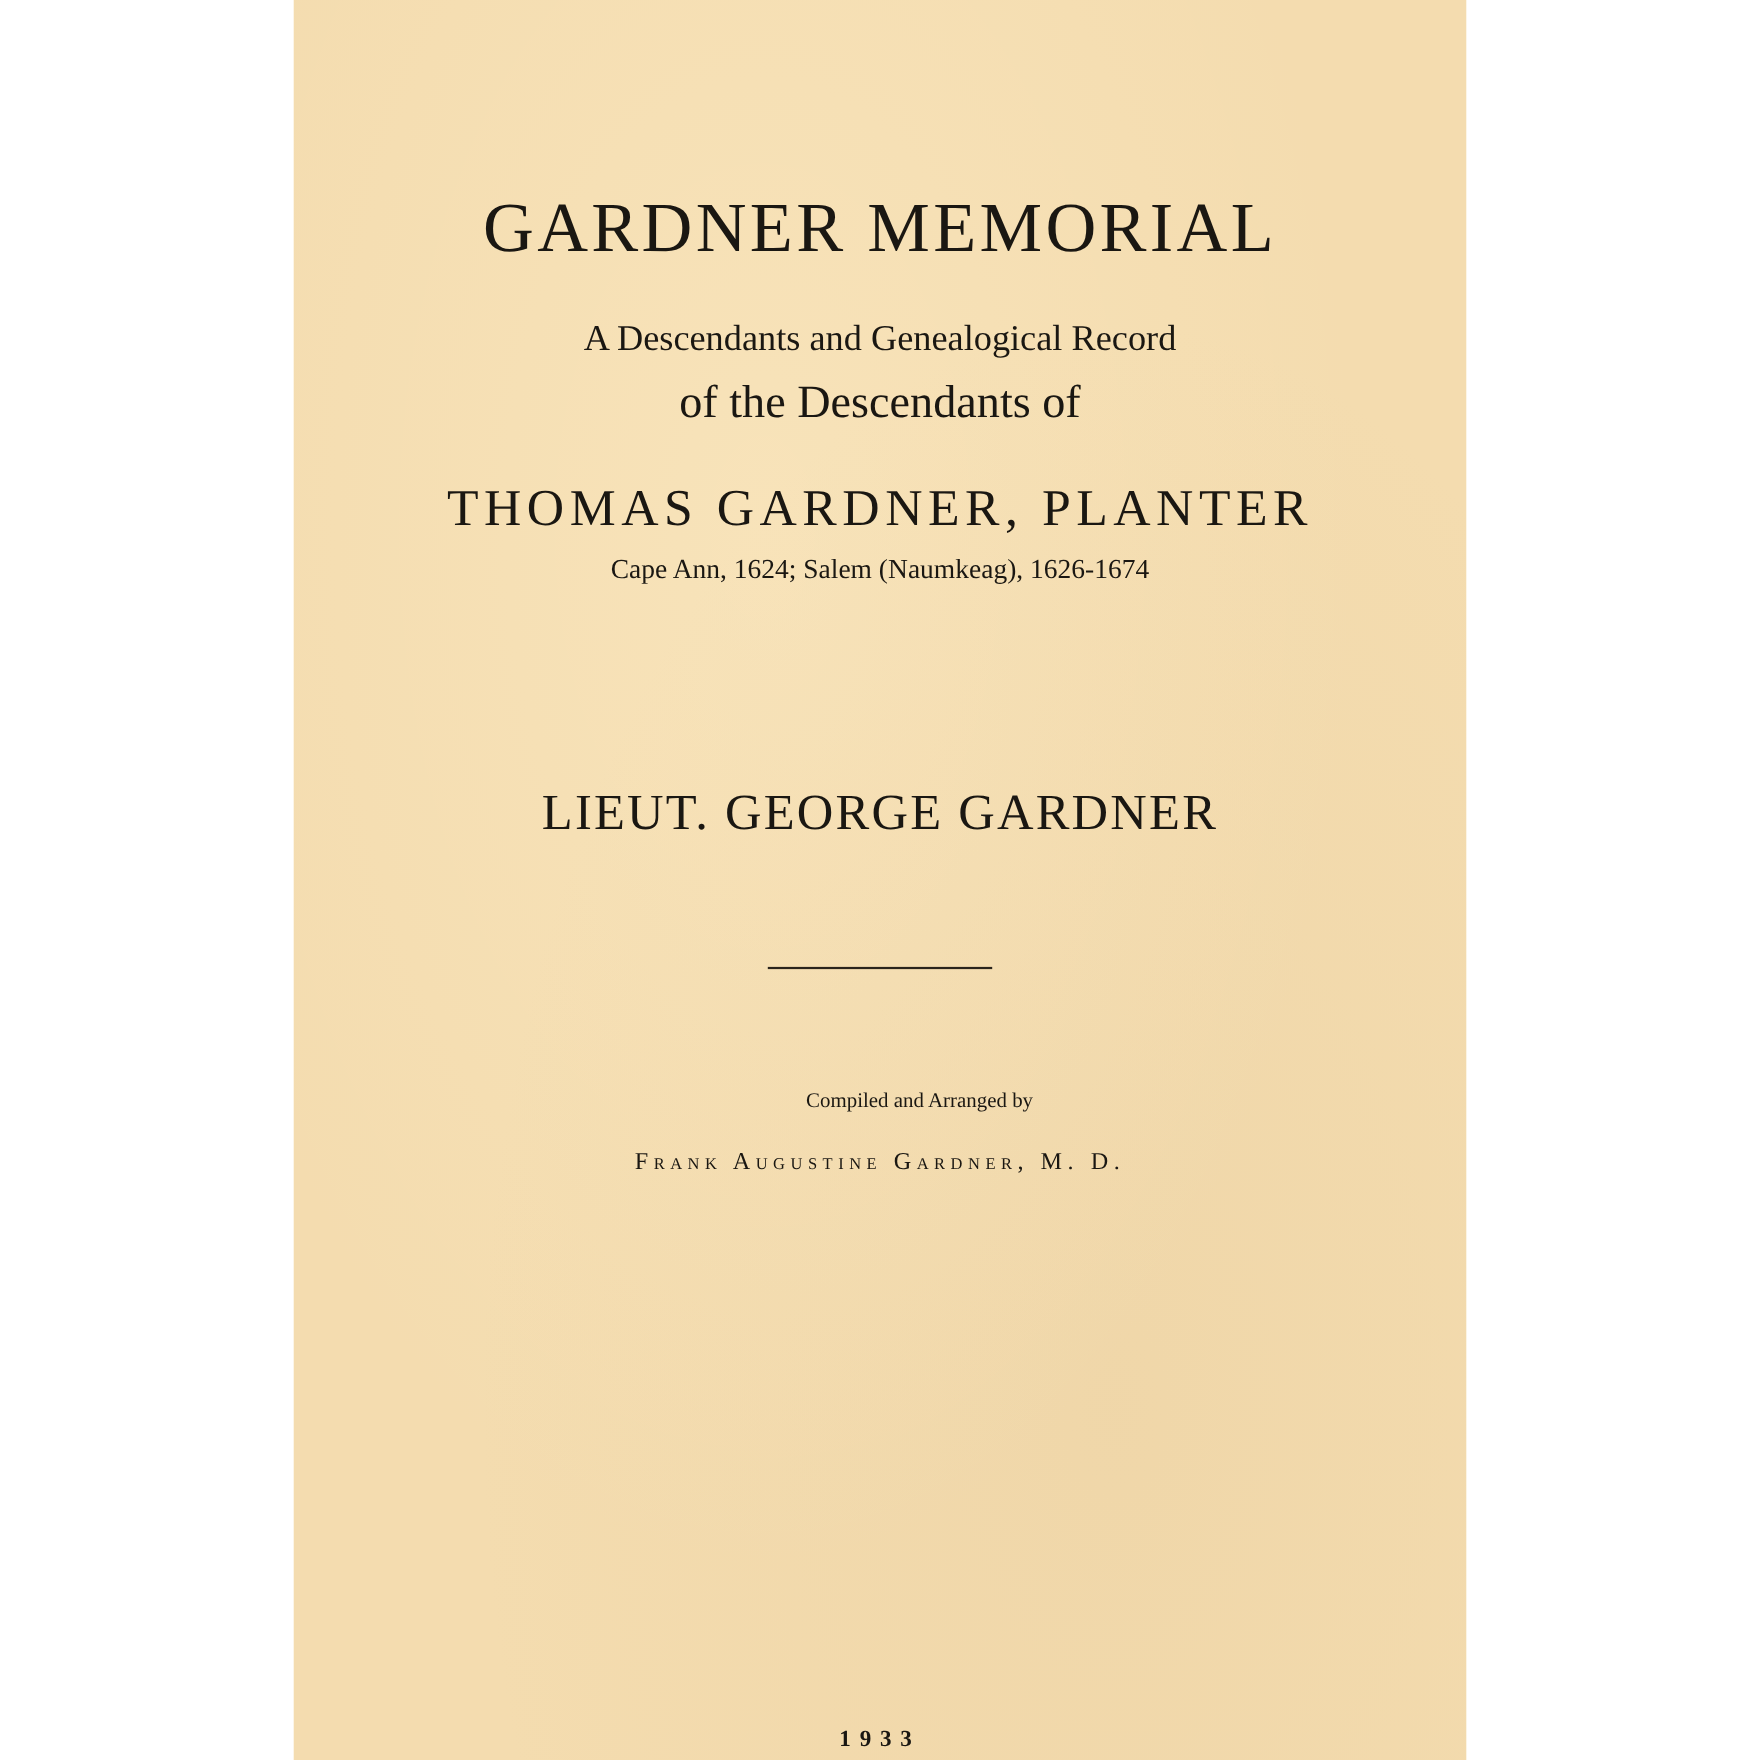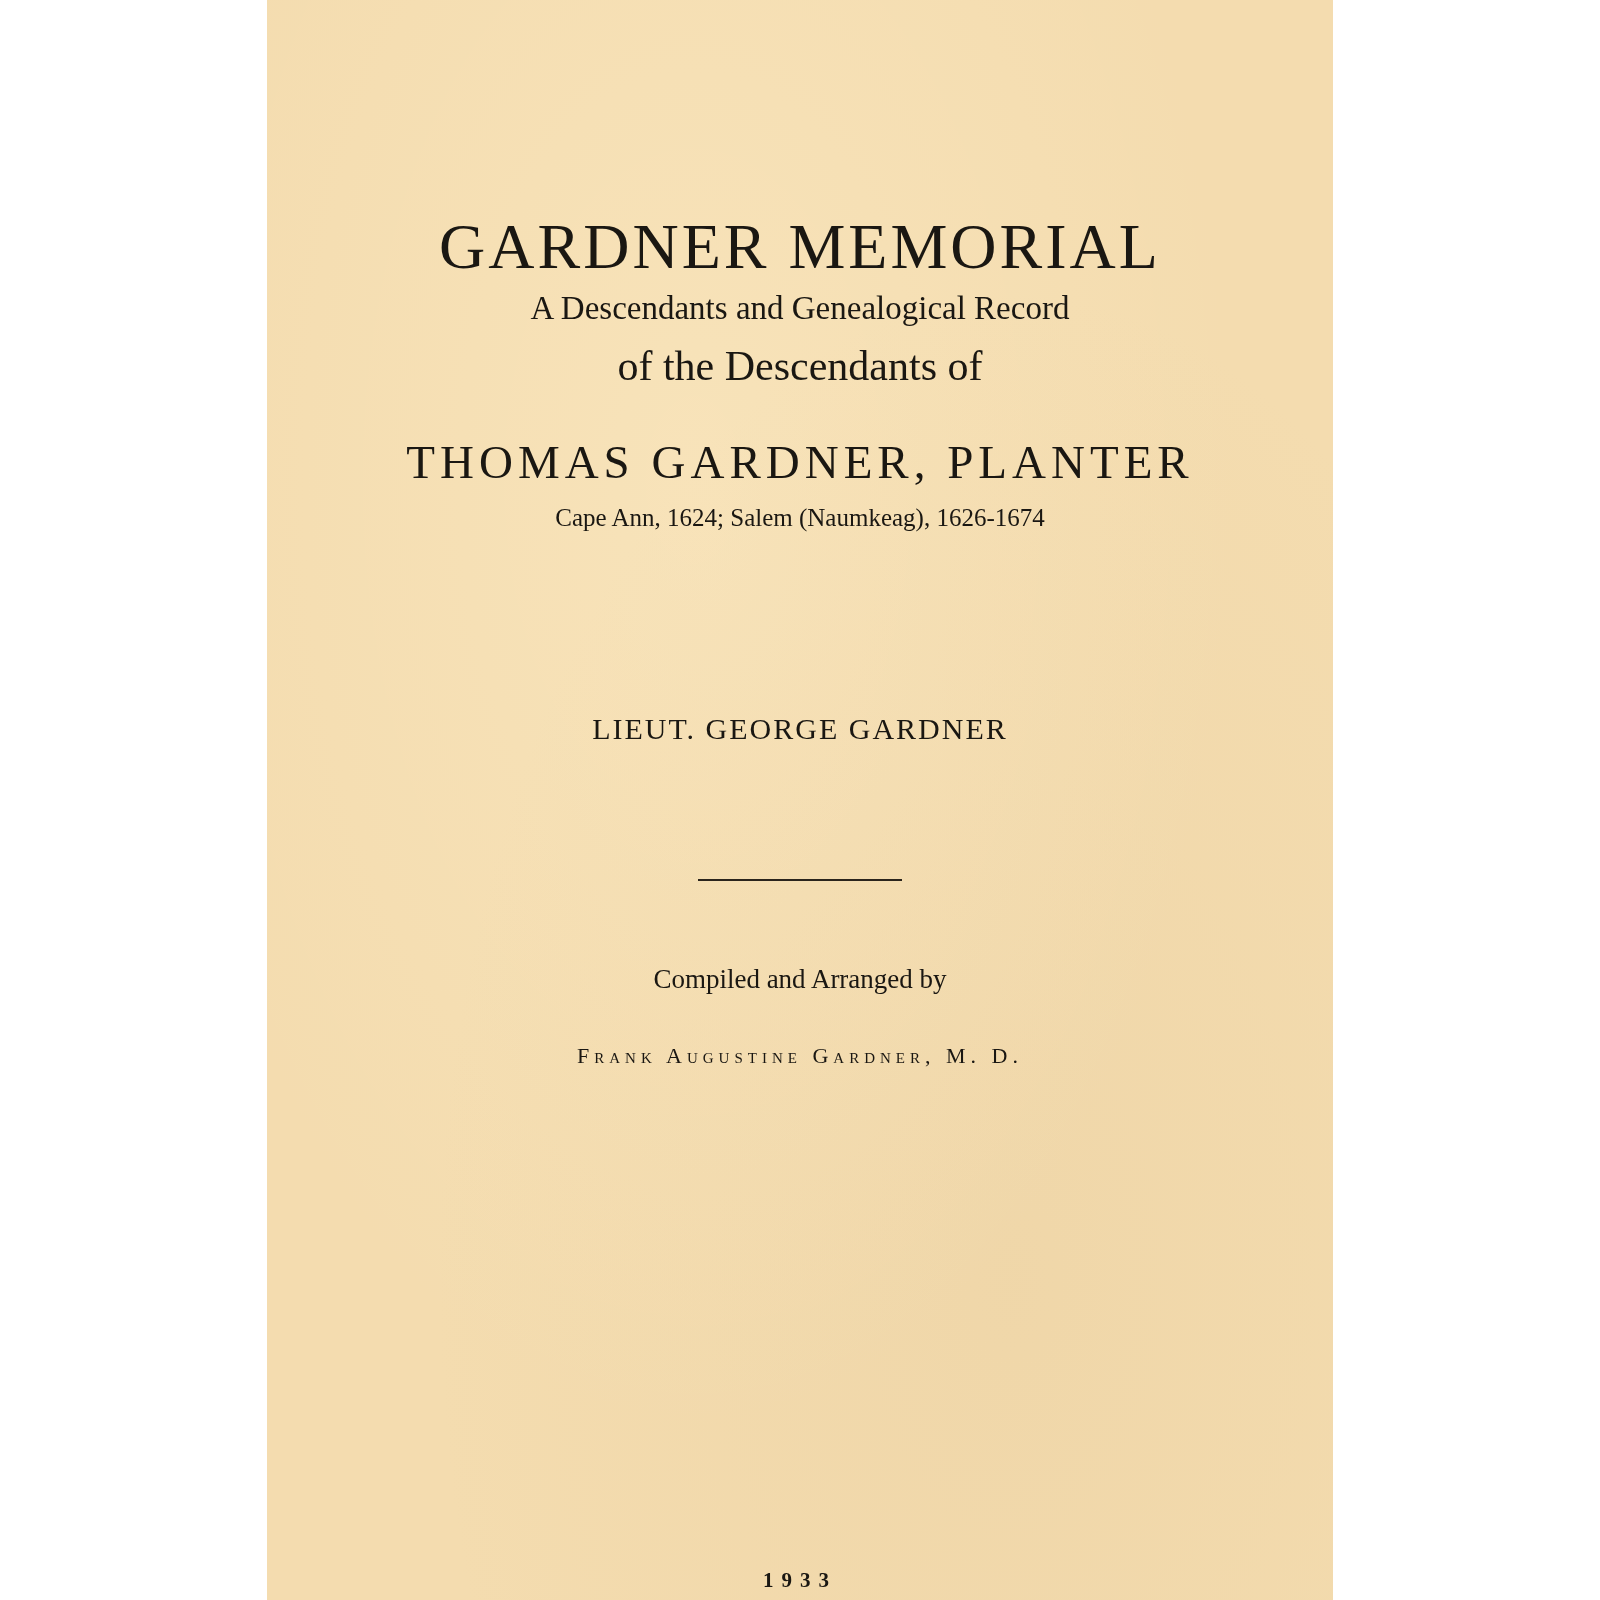--- a/index.html
+++ b/index.html
@@ -11,31 +11,31 @@
     }
     .page {
       position: absolute; left: 267px; top: 0; width: 1066px; height: 1600px;
       background: #f4dcaf;
       background-image: radial-gradient(ellipse at 40% 30%, rgba(255,240,205,0.35), rgba(0,0,0,0) 60%),
                         radial-gradient(ellipse at 70% 80%, rgba(220,190,140,0.18), rgba(0,0,0,0) 55%);
     }
     .line {
       position: absolute; left: 0; width: 1066px; text-align: center; white-space: nowrap;
     }
-    .title { top: 170px; font-size: 64px; letter-spacing: 3px; margin-top: 40px; }
+    .title { top: 170px; font-size: 64px; letter-spacing: 3px; }
     .sub1 { top: 290px; font-size: 33px; }
     .sub2 { top: 342px; font-size: 42px; }
     .person { top: 435px; font-size: 47px; letter-spacing: 5px; }
     .places { top: 504px; font-size: 25px; }
     .through { top: 598px; font-size: 33px; }
-    .son { top: 712px; font-size: 30px; letter-spacing: 2px; }
+    .son { top: 712px; font-size: 46px; letter-spacing: 2px; }
     .rule {
       position: absolute; left: 431px; top: 879px; width: 204px; height: 2px; background: #2a241c;
     }
-    .compiled { top: 964px; font-size: 27px; }
+    .compiled { top: 990px; font-size: 19px; padding-left: 36px; }
     .author { top: 1043px; font-size: 22px; letter-spacing: 5px; font-variant: small-caps; }
     .year { top: 1568px; font-size: 21px; letter-spacing: 8px; font-weight: bold; }
   </style>
 </head>
 <body>
 
 <div class="page">
   <div class="line title">GARDNER MEMORIAL</div>
   <div class="line sub1">A Descendants and Genealogical Record</div>
   <div class="line sub2">of the Descendants of</div>

